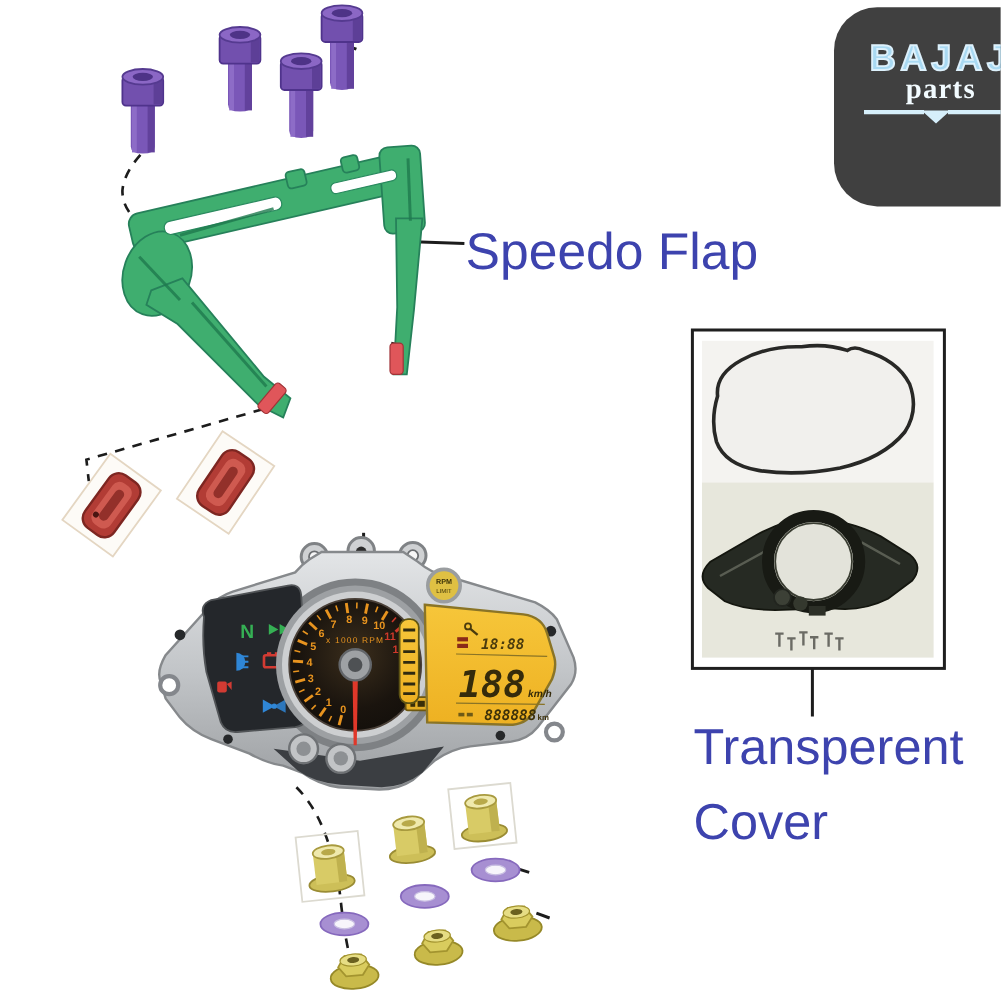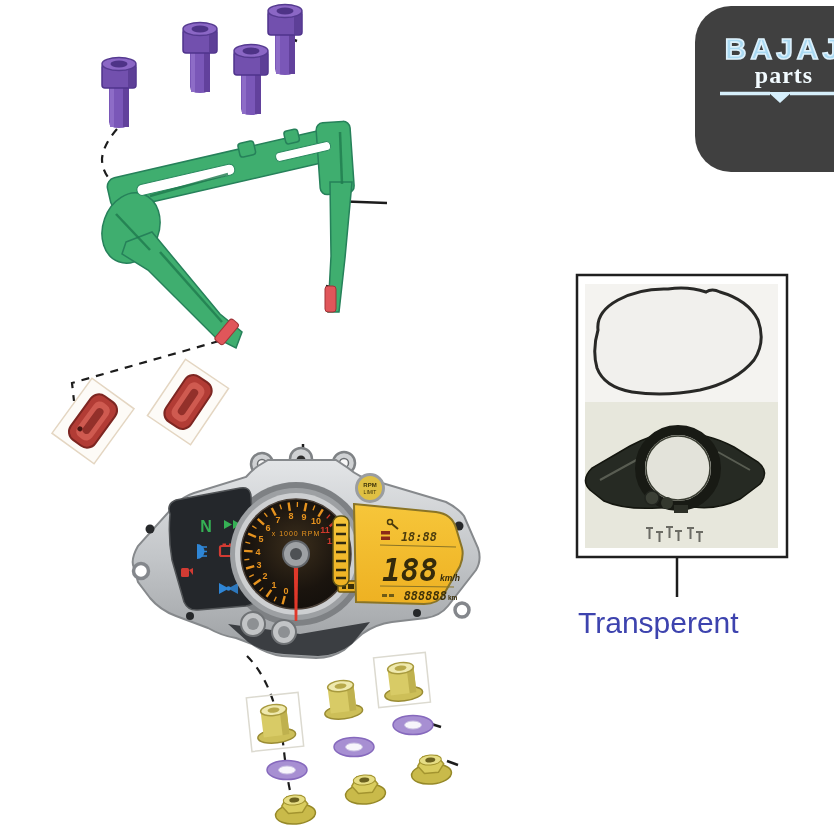--- a/index.html
+++ b/index.html
@@ -2,21 +2,21 @@
 <html><head>
 <meta charset="utf-8">
 <style>
   html,body{margin:0;padding:0;background:#fff;}
   .canvas{position:relative;width:834px;height:834px;background:#ffffff;overflow:hidden;
           font-family:"Liberation Sans",sans-serif;}
   .diagram-svg{position:absolute;left:0;top:0;}
   .part-label{position:absolute;color:#3d43ae;font-weight:400;letter-spacing:0px;white-space:nowrap;}
   #speedo-flap-label{left:388px;top:186px;font-size:43px;}
   #speedometer-label{left:238px;top:393px;font-size:42px;}
-  #cover-label{left:578px;top:592px;font-size:30px;line-height:62px;}
+  #cover-label{left:578px;top:592px;font-size:42px;line-height:62px;}
   .brand-badge{position:absolute;left:655px;top:6px;width:178px;height:166px;background:#404040;
                border-radius:36px;display:flex;flex-direction:column;align-items:center;margin-left:40px;}
   .brand-name{margin-top:26px;font-size:30px;font-weight:700;letter-spacing:4px;color:#a9d9f2;
               -webkit-text-stroke:1.6px #ddf1fc;}
   .brand-genuine{margin-top:4px;font-size:26px;font-weight:400;letter-spacing:2px;color:#c3e7f8;}
   .brand-parts{margin-top:-4px;font-size:24px;font-weight:700;letter-spacing:1px;color:#f2fbff;font-family:Liberation Serif, serif;}
 </style>
 </head>
 <body>
 
@@ -375,22 +375,24 @@
     </g>
     <g transform="translate(431,768) rotate(-5)">
       <ellipse cx="0" cy="6" rx="20" ry="10" fill="#c9ba4a" stroke="#968928" stroke-width="1.5"></ellipse>
       <polygon points="-13,-3 -7,-12 7,-12 13,-3 7,5 -7,5" fill="#d9cc5e" stroke="#a3942f" stroke-width="1.5"></polygon>
       <ellipse cx="0" cy="-8" rx="11" ry="5" fill="#e6dd84" stroke="#a3942f" stroke-width="1"></ellipse>
       <ellipse cx="0" cy="-8" rx="5" ry="2.5" fill="#6b611f"></ellipse>
     </g>
   </g>
 </svg>
 
+<div class="part-label" id="speedo-flap-label">Speedo Flap</div>
 <div class="part-label" id="cover-label">
   <span style="display:block">Transperent</span>
+  <span style="display:block">Cover</span>
 </div>
 
 <div class="brand-badge">
   <div class="brand-name">BAJAJ</div>
   <div class="brand-parts">parts</div>
   <svg width="132" height="14" style="margin-top:2px">
     <path d="M2,2.5 H52 M72,2.5 H130" stroke="#d6effb" stroke-width="3.5" fill="none"></path>
     <polygon points="50,1 74,1 62,12" fill="#d6effb"></polygon>
   </svg>
 </div>

